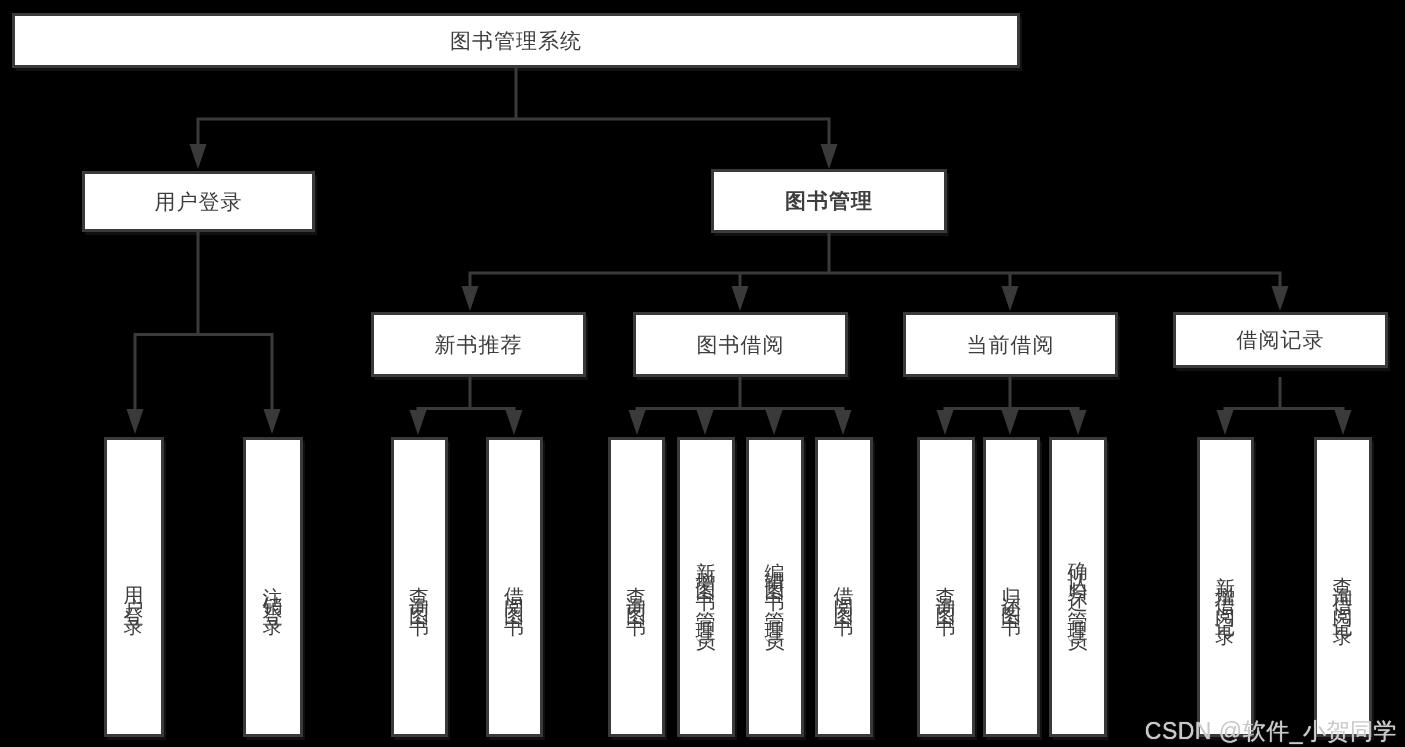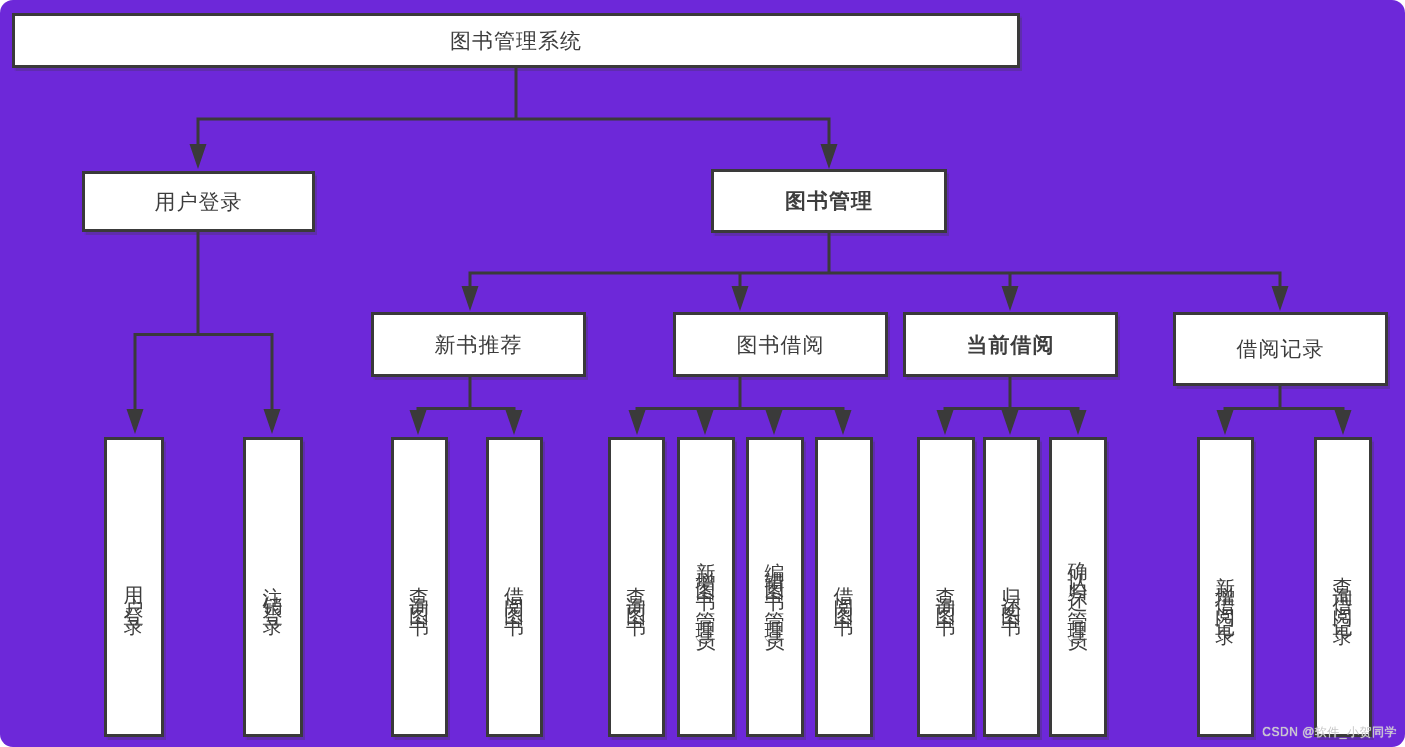--- a/index.html
+++ b/index.html
@@ -5,23 +5,22 @@
   html, body {
     margin: 0;
     padding: 0;
     background: #ffffff;
     font-family: "Liberation Sans", "DejaVu Sans", sans-serif;
   }
   #canvas {
     position: relative;
     width: 1405px;
     height: 747px;
-    background: #6d28d9;
+    background: #000000;
     overflow: hidden;
-    border-radius: 13px;
   }
   #connectors {
     position: absolute;
     left: 0; top: 0;
     width: 1405px; height: 747px;
     z-index: 1;
   }
   .node {
     position: absolute;
     box-sizing: border-box;
@@ -42,24 +41,24 @@
     writing-mode: vertical-rl;
     text-orientation: mixed;
     letter-spacing: 10px;
     font-size: 20px;
     line-height: 1;
     padding-top: 8px;
   }
   #watermark {
     position: absolute;
     right: 8px;
-    bottom: 6px;
+    bottom: 0;
     z-index: 5;
     color: #c8c8c8;
-    font-size: 12px;
+    font-size: 23px;
     letter-spacing: 0.5px;
     white-space: nowrap;
     text-shadow: 0 0 1px #ffffff;
     padding-left: 12px;
   }
 </style>
 </head>
 <body>
 
 <div id="canvas">
@@ -121,23 +120,23 @@
       M1216.5 410 L1233.5 410 L1225 435 Z
       M1334.5 410 L1351.5 410 L1343 435 Z"></path>
   </svg>
 
   <div class="node" style="left:12px; top:13px; width:1008px; height:55px;">图书管理系统</div>
 
   <div class="node" style="left:82px; top:171px; width:233px; height:61px;">用户登录</div>
   <div class="node" style="left:711px; top:169px; width:236px; height:64px;font-weight:bold;">图书管理</div>
 
   <div class="node" style="left:362px; top:312px; width:215px; height:65px;margin-left:9px;">新书推荐</div>
-  <div class="node" style="left:633px; top:312px; width:215px; height:65px;margin-left:40px;">图书借阅</div>
-  <div class="node" style="left:903px; top:312px; width:215px; height:65px;font-weight:bold;">当前借阅</div>
-  <div class="node" style="left:1173px; top:312px; width:215px; height:74px;">借阅记录</div>
+  <div class="node" style="left:633px; top:312px; width:215px; height:65px;">图书借阅</div>
+  <div class="node" style="left:903px; top:312px; width:215px; height:65px;">当前借阅</div>
+  <div class="node" style="left:1173px; top:312px; width:215px; height:56px;">借阅记录</div>
 
   <div class="node vnode" style="left:104px; top:437px; width:60px; height:300px;">用户登录</div>
   <div class="node vnode" style="left:243px; top:437px; width:60px; height:300px;">注销登录</div>
 
   <div class="node vnode" style="left:391px; top:437px; width:57px; height:300px;">查询图书</div>
   <div class="node vnode" style="left:486px; top:437px; width:57px; height:300px;">借阅图书</div>
 
   <div class="node vnode" style="left:608px; top:437px; width:57px; height:300px;">查询图书</div>
   <div class="node vnode" style="left:677px; top:437px; width:58px; height:300px;">新增图书（管理员）</div>
   <div class="node vnode" style="left:746px; top:437px; width:58px; height:300px;">编辑图书（管理员）</div>

